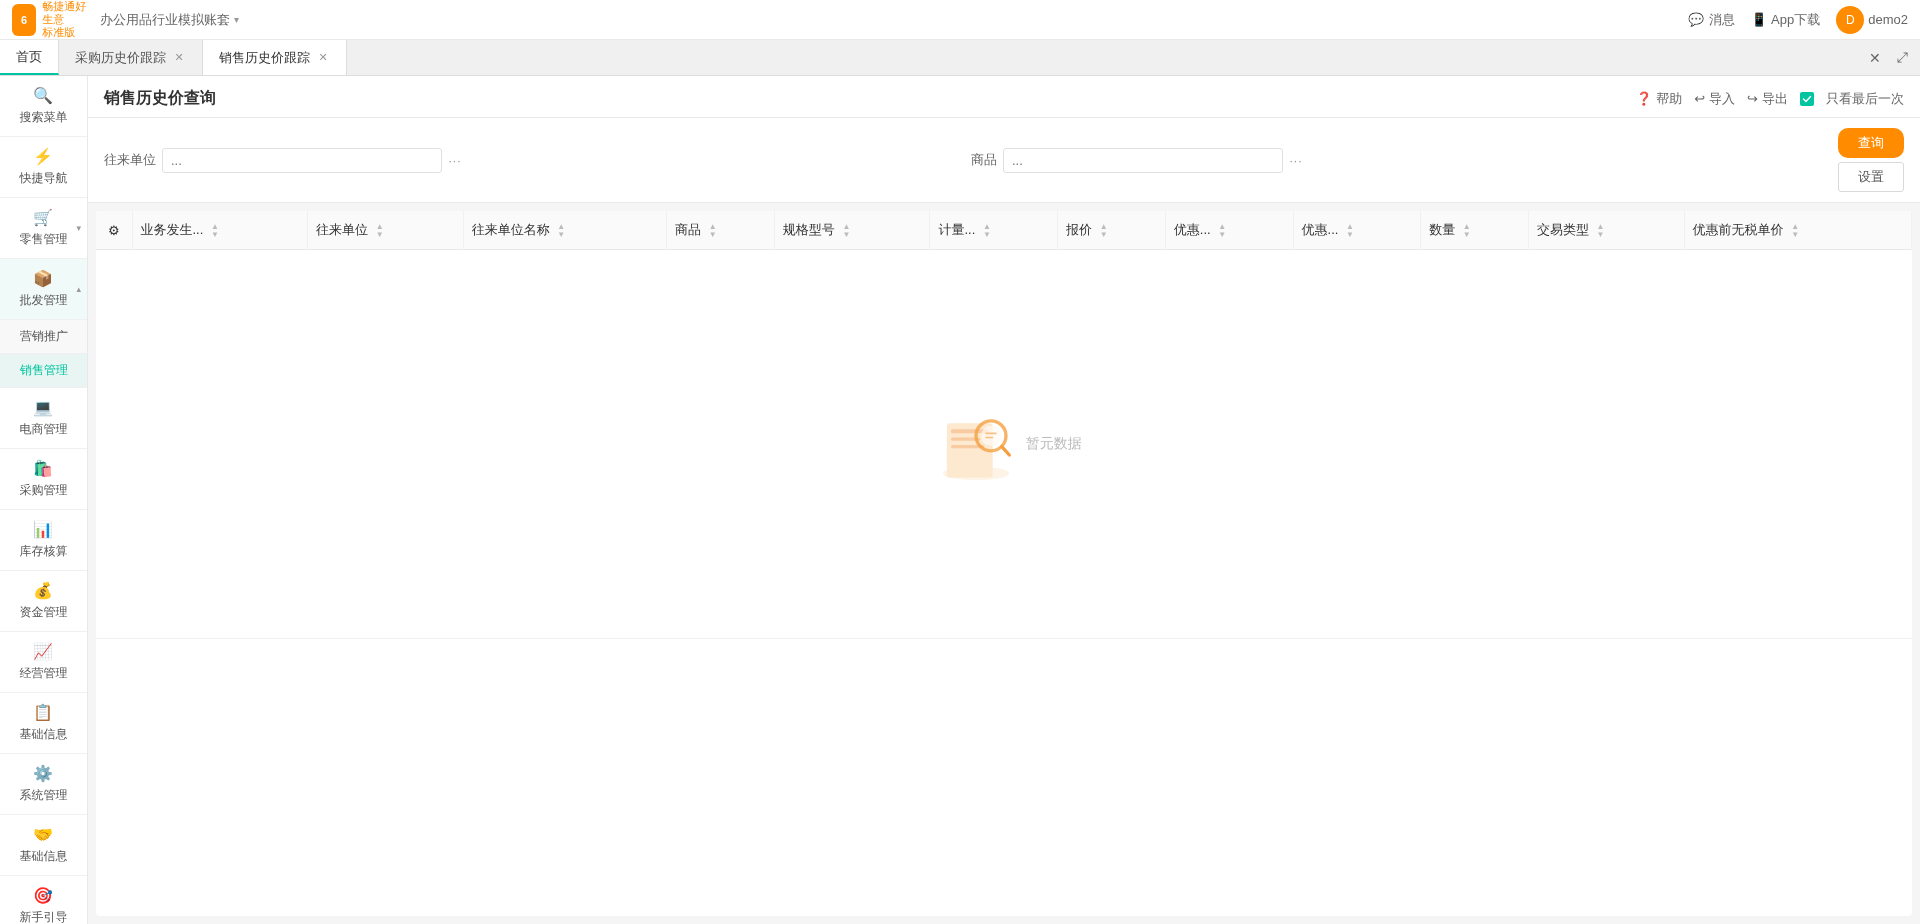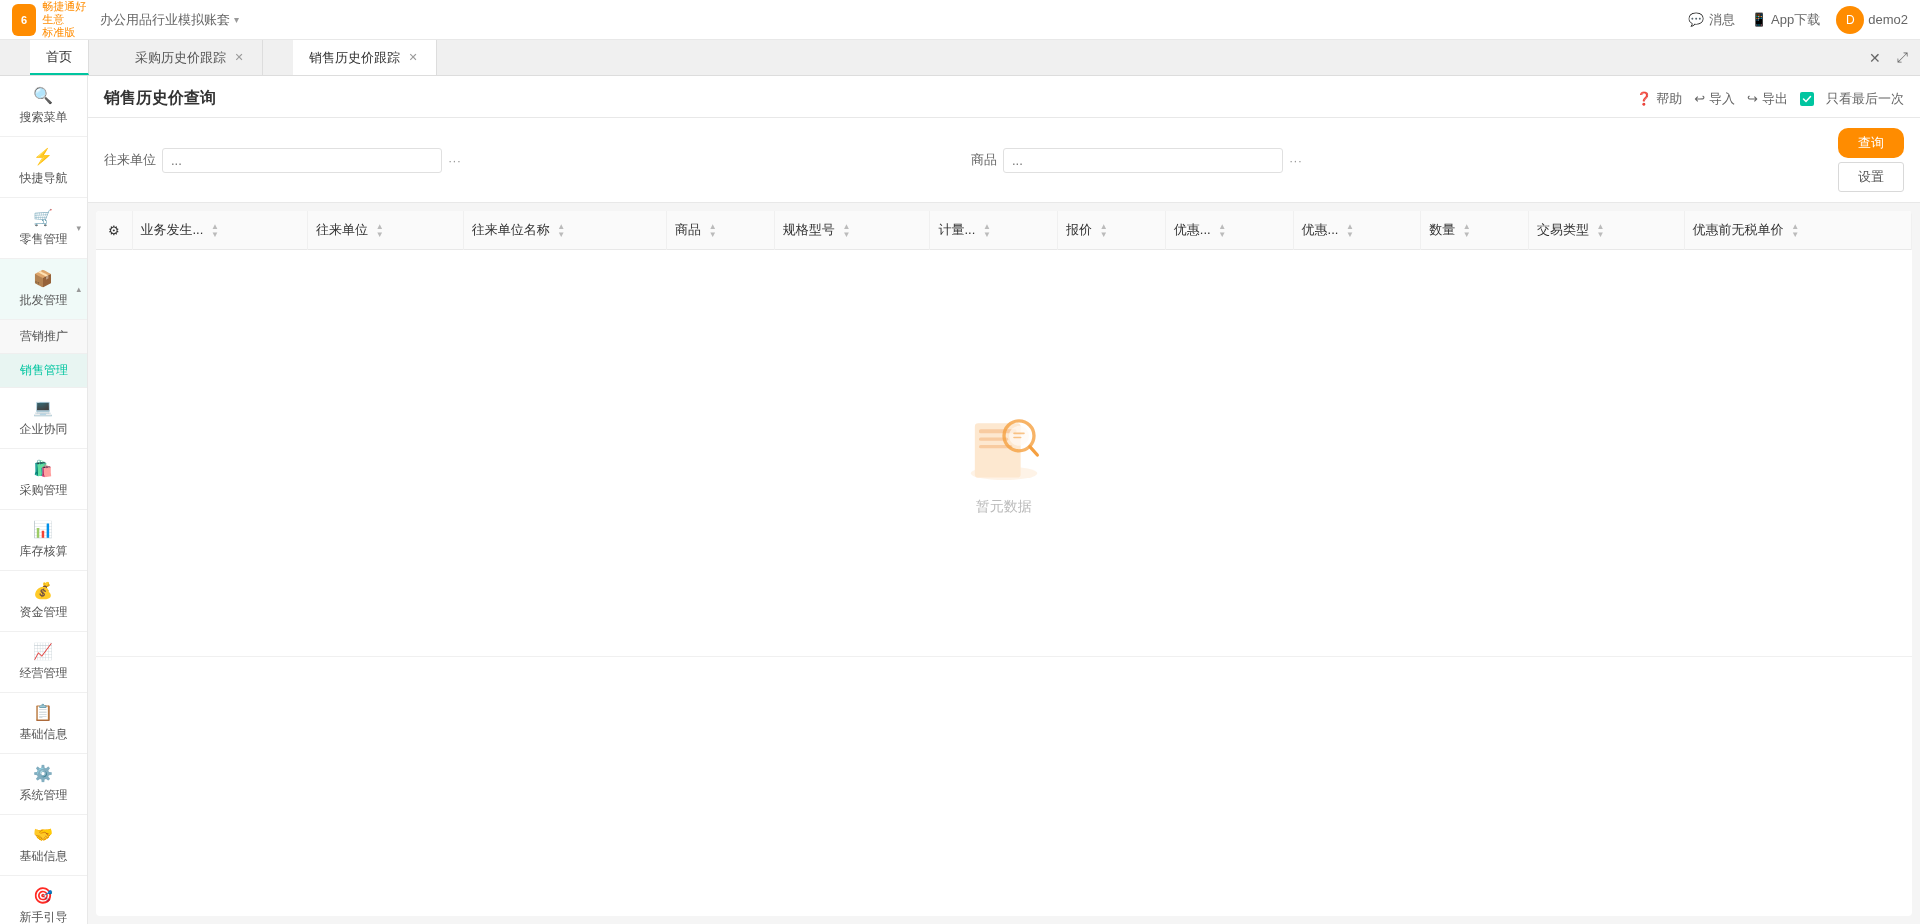--- a/index.html
+++ b/index.html
@@ -39,21 +39,20 @@
     .tab {
       display: flex;
       align-items: center;
       padding: 0 16px;
       gap: 6px;
       cursor: pointer;
       font-size: 13px;
       color: #555;
       border-right: 1px solid #ddd;
       white-space: nowrap;
-      margin-left: 30px;
     }
     .tab.home {
       background: #fff;
       color: #333;
       border-bottom: 2px solid #00c5a0;
     }
     .tab.active {
       background: #fff;
       color: #333;
     }
@@ -235,21 +234,20 @@
       position: relative;
     }
     th .sort-icons { display: inline-flex; flex-direction: column; margin-left: 4px; vertical-align: middle; }
     th .sort-icons span { font-size: 8px; line-height: 1; color: #bbb; }
     .settings-col { width: 36px; text-align: center; }
     td { padding: 8px; border-bottom: 1px solid #f0f0f0; font-size: 13px; }
 
     
     .empty-state {
       display: flex;
-      flex-direction: column;
       align-items: center;
       justify-content: center;
       padding: 80px 0;
       color: #999;
     }
     .empty-text { font-size: 14px; color: #bbb; }
 
     
     .empty-illustration {
       width: 100px;
@@ -337,21 +335,21 @@
     <div class="sidebar-sub">
       <div class="sidebar-sub-item">
         <span>营销推广</span>
       </div>
       <div class="sidebar-sub-item active">
         <span>销售管理</span>
       </div>
     </div>
     <div class="sidebar-item">
       <span class="s-icon">💻</span>
-      <span>企业协同</span>
+      <span>电商管理</span>
     </div>
     <div class="sidebar-item">
       <span class="s-icon">🛍️</span>
       <span>采购管理</span>
     </div>
     <div class="sidebar-item">
       <span class="s-icon">📊</span>
       <span>库存核算</span>
     </div>
     <div class="sidebar-item">

